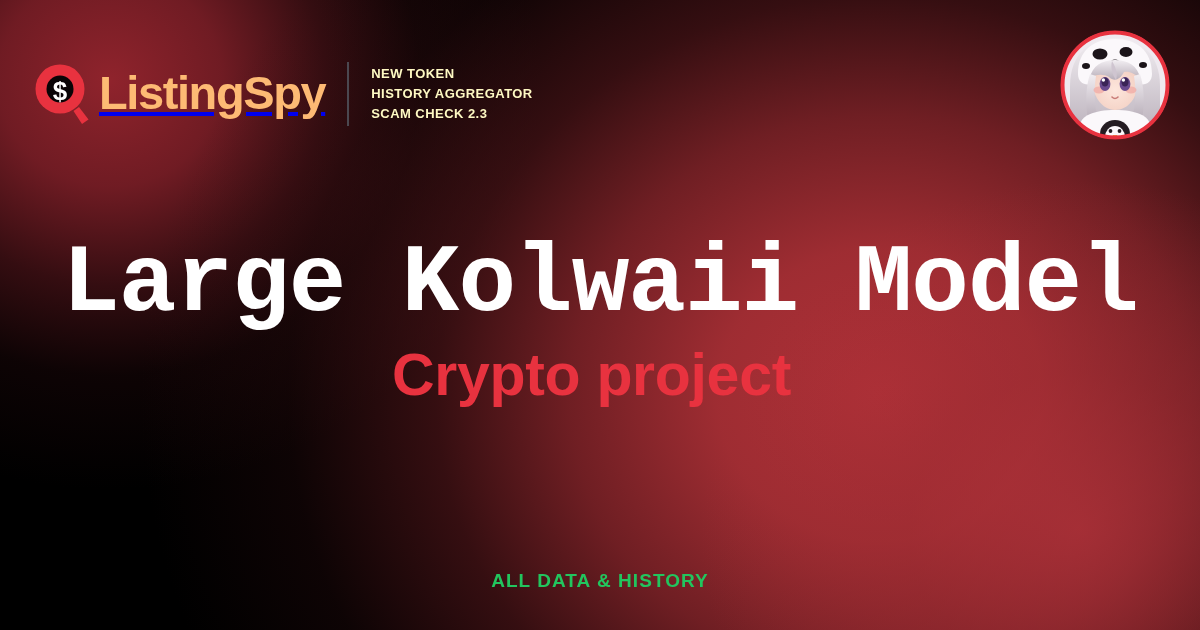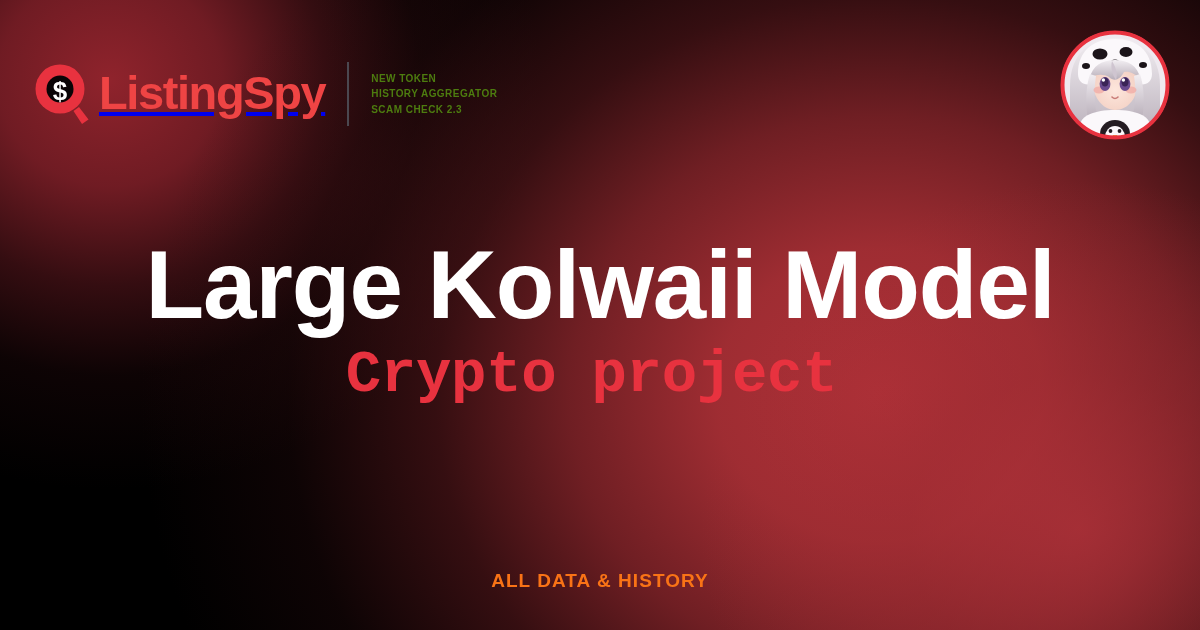--- a/index.html
+++ b/index.html
@@ -100,22 +100,22 @@
     margin-right: 22px;
   }
 
   #tagline {
     display: flex;
     flex-direction: column;
     justify-content: center;
   }
 
   .tagline-line {
-    color: #4d7c0f;
-    font-size: 10px;
+    color: #fef9c3;
+    font-size: 13px;
     font-weight: bold;
     letter-spacing: 0.45px;
     line-height: 1.52;
     white-space: nowrap;
   }
 
   
   #avatar {
     position: absolute;
     right: 30px;
@@ -137,32 +137,32 @@
   #hero {
     position: absolute;
     left: 0;
     right: 0;
     top: 236px;
     text-align: center;
   }
 
   #hero-title {
     color: #ffffff;
-    font-family: Liberation Sans, sans-serif;
+    font-family: Liberation Mono, monospace;
     font-size: 96px;
     font-weight: bold;
     letter-spacing: -1px;
     line-height: 1.02;
     margin: 0;
     padding: 0;
     white-space: nowrap;
   }
 
   #hero-subtitle {
-    font-family: Liberation Mono, monospace;
+    font-family: Liberation Sans, sans-serif;
     font-size: 59px;
     font-weight: bold;
     letter-spacing: -0.3px;
     line-height: 1.05;
     margin: 11px 17px 0 0;
     padding: 0;
     white-space: nowrap;
   }
 
   
@@ -193,21 +193,21 @@
 
   <div id="header">
 
     <a id="logo-lockup" href="#">
       <svg id="logo-mark" viewBox="0 0 58 62">
         <circle cx="26" cy="26" r="24.5" fill="#e8323f"></circle>
         <circle cx="26" cy="26" r="13.5" fill="#0a0406"></circle>
         <path d="M45 44 L54.5 56.5 L48 61 L39.5 48 Z" fill="#e8323f"></path>
         <text x="26" y="36.5" text-anchor="middle" font-family="'Liberation Sans', sans-serif" font-size="26" font-weight="bold" fill="#ffffff">$</text>
       </svg>
-      <span id="brand-name" style="color:#ef4444">ListingSpy</span>
+      <span id="brand-name" style="color:#fdba74">ListingSpy</span>
     </a>
 
     <div id="header-divider" style="background: rgb(75, 72, 80);"></div>
 
     <div id="tagline">
       <span class="tagline-line">NEW TOKEN</span>
       <span class="tagline-line">HISTORY AGGREGATOR</span>
       <span class="tagline-line">SCAM CHECK 2.3</span>
     </div>
   </div>
@@ -271,16 +271,16 @@
       <circle cx="55" cy="55" r="52.5" fill="none" stroke="#e8323f" stroke-width="4"></circle>
     </svg>
   </div>
 
   <div id="hero">
     <h1 id="hero-title" style="color: rgb(255, 255, 255);">Large Kolwaii Model</h1>
     <h2 id="hero-subtitle" style="color:#e8323f">Crypto project</h2>
   </div>
 
   <div id="footer">
-    <span id="footer-label" style="color: #f97316;">ALL DATA &amp; HISTORY</span>
+    <span id="footer-label" style="color: #22c55e;">ALL DATA &amp; HISTORY</span>
   </div>
 
 </div>
 
 </body></html>

